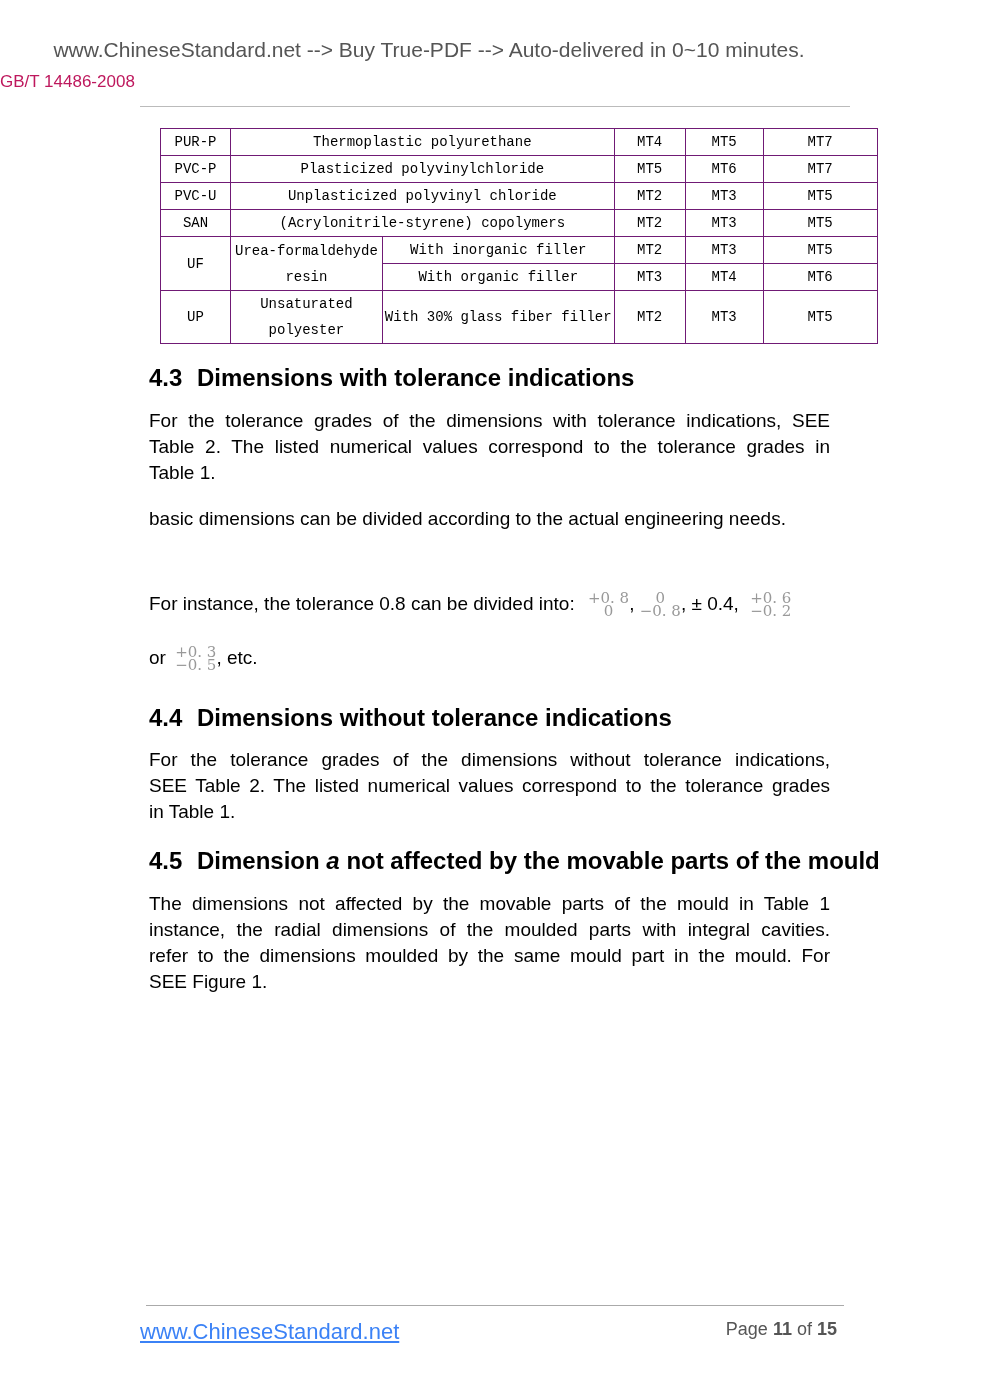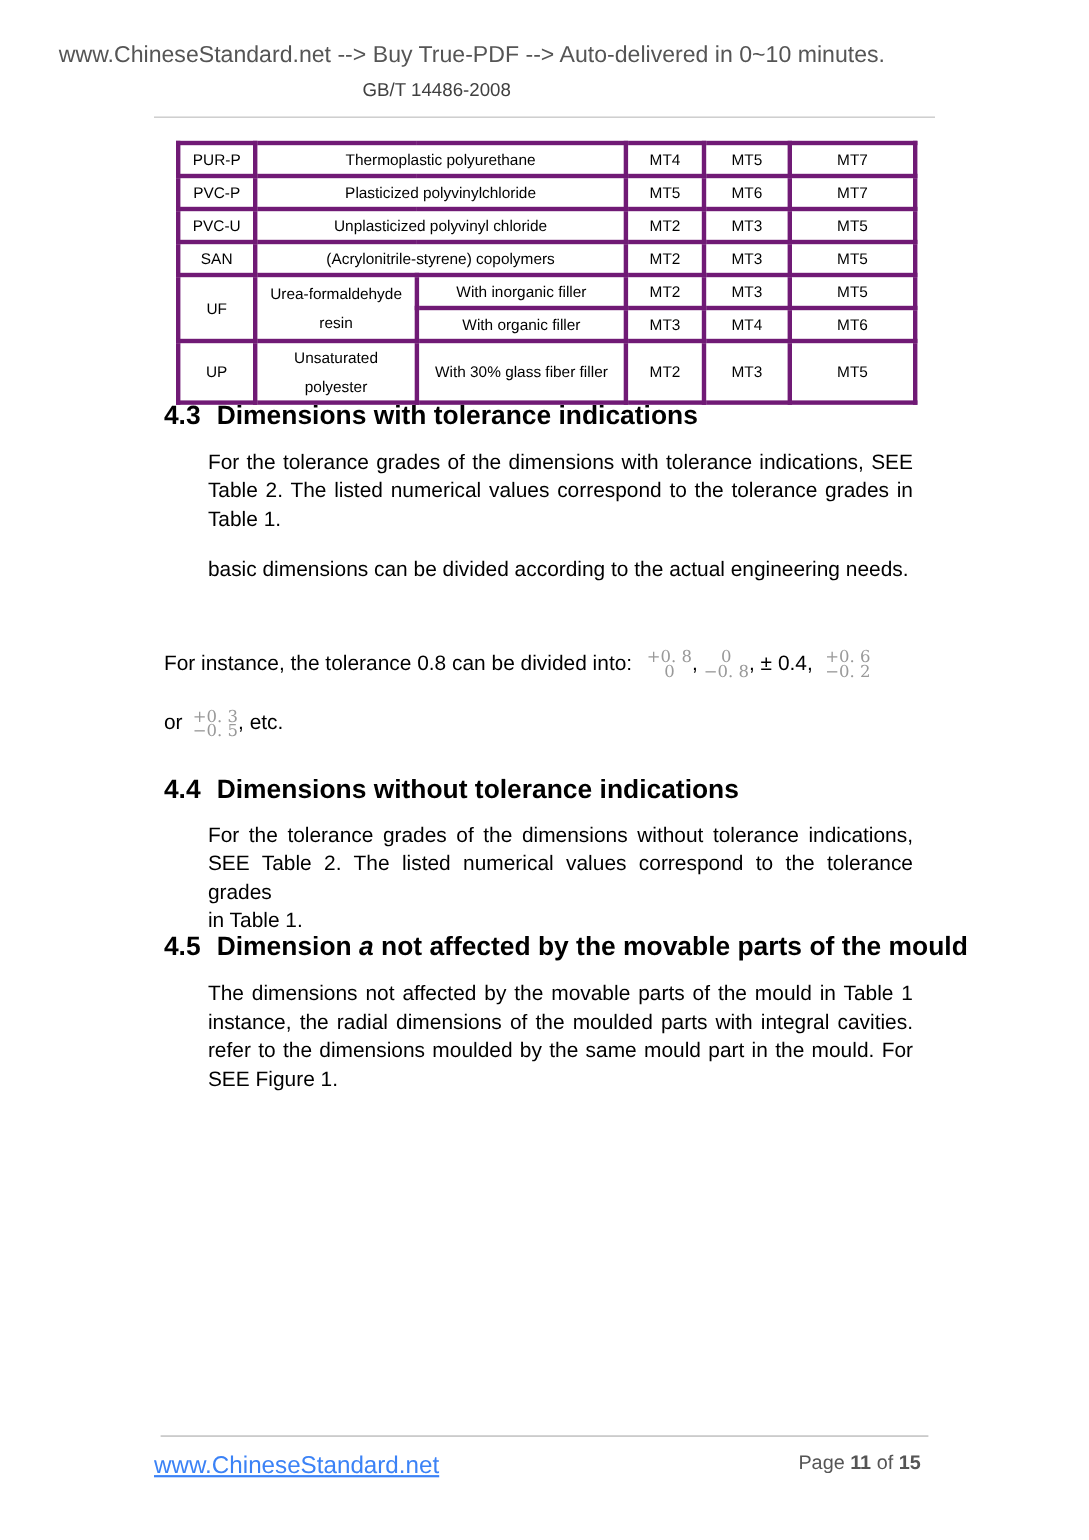--- a/index.html
+++ b/index.html
@@ -1,37 +1,37 @@
 <!DOCTYPE html>
 <html><head>
 <meta charset="utf-8">
 <style>
   html, body { margin: 0; padding: 0; background: #ffffff; }
   body { width: 990px; height: 1400px; position: relative; overflow: hidden;
          font-family: "Liberation Sans", sans-serif; color: #000; }
   .hdr-top { position: absolute; top: 38px; left: 0; width: 858px; text-align: center;
              font-size: 21px; color: #555; letter-spacing: 0px; }
-  .hdr-sub { position: absolute; top: 72px; left: 0; width: 794px; text-align: center;
-             font-size: 17px; color: #404040; }
+  .hdr-sub { position: absolute; top: 72px; left: 0; width: 794px; 
+             font-size: 17px; color: #be185d; }
   .hdr-rule { position: absolute; top: 106px; left: 140px; width: 710px; height: 1px; background: #bbb; }
 
   table.t { position: absolute; top: 128px; left: 160px; border-collapse: collapse;
             font-size: 14px; table-layout: fixed; }
-  table.t td { border: 4px solid #701a75; padding: 0 2px; height: 26px; vertical-align: middle;
-               white-space: nowrap; }
+  table.t td { border: 1px solid #701a75; padding: 0 2px; height: 26px; vertical-align: middle;
+               white-space: nowrap; font-family: Liberation Mono, monospace; }
   td.c { text-align: center; }
   td.l { text-align: center; }
   td.stack { padding: 0; }
   .stack-line { height: 26px; line-height: 26px; padding: 0 2px; }
 
   .sec { position: absolute; left: 149px; font-weight: bold; font-size: 24px; }
   .sec .num { display: inline-block; width: 48px; }
   .para { position: absolute; left: 149px; width: 681px; font-size: 19px; line-height: 26px;
           text-align: justify; }
-  .para .ln { display: block; text-align: justify; text-align-last: justify; margin-left: 40px; }
+  .para .ln { display: block; text-align: justify; text-align-last: justify; }
   .para .ln.last { text-align-last: left; }
 
   .frac { display: inline-block; position: relative; vertical-align: middle;
           font-family: "DejaVu Serif", serif; font-size: 15px; color: #999; line-height: 13px;
           text-align: center; }
   .frac span { display: block; }
 
   .ftr-rule { position: absolute; top: 1305px; left: 146px; width: 698px; height: 1px; background: #aaa; }
   .ftr-link { position: absolute; top: 1319px; left: 140px; font-size: 22px; color: #3b82f6;
               text-decoration: underline; }

